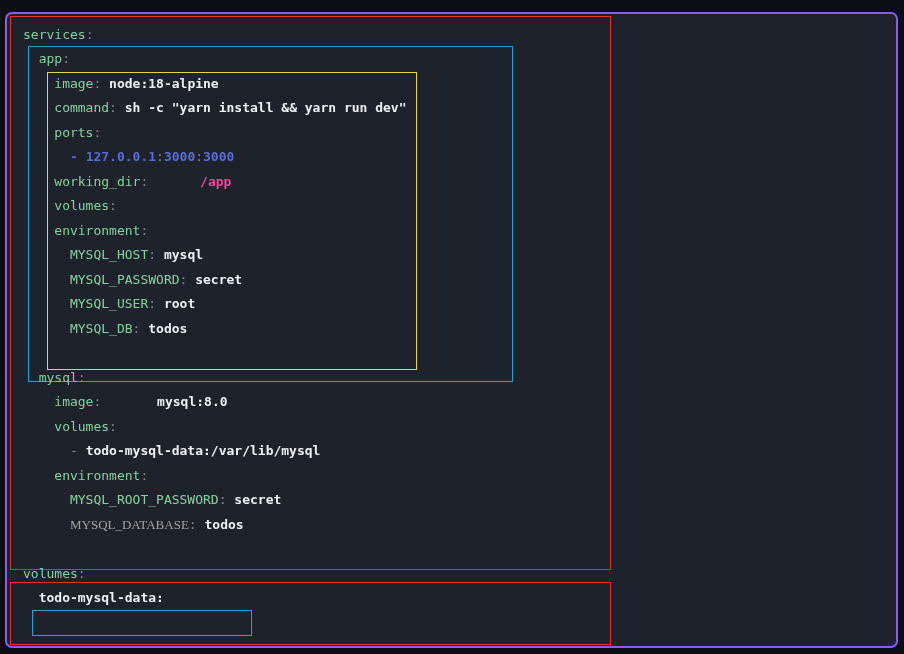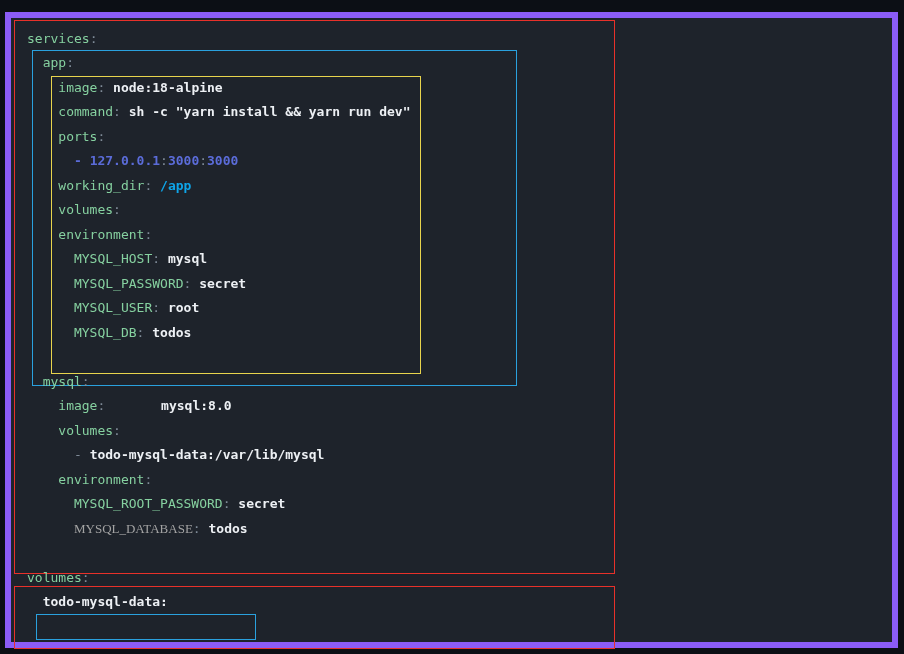--- a/index.html
+++ b/index.html
@@ -17,22 +17,22 @@
     height: 654px;
   }
   .panel {
     position: absolute;
     left: 5px;
     top: 12px;
     width: 893px;
     height: 636px;
     box-sizing: border-box;
     background: #1e232b;
-    border: 6px solid #8b5cf6;
-    border-radius: 0;
+    border: 2px solid #8b5cf6;
+    border-radius: 7px;
   }
   .annot {
     position: absolute;
     box-sizing: border-box;
     border: 1.5px solid;
     pointer-events: none;
   }
   
   #box-services   { left: 3px;  top: 2px;   width: 601px; height: 554px; }
   #box-app        { left: 21px; top: 32px;  width: 485px; height: 336px; }
@@ -70,21 +70,21 @@
 
     <div class="annot" id="box-volume-def" style="border-color: rgb(42, 161, 222);"></div>
 
     <div class="code">
         <div class="code-line"><span class="tok-k" style="color: rgb(134, 209, 160);">services</span><span class="tok-p" style="color: rgb(127, 139, 152);">:</span></div>
         <div class="code-line"><span class="tok-s">  </span><span class="tok-k" style="color: rgb(134, 209, 160);">app</span><span class="tok-p" style="color: rgb(127, 139, 152);">:</span></div>
         <div class="code-line"><span class="tok-s">    </span><span class="tok-k" style="color: rgb(134, 209, 160);">image</span><span class="tok-p" style="color: rgb(127, 139, 152);">: </span><span class="tok-v" style="color: rgb(237, 240, 244);">node:18-alpine</span></div>
         <div class="code-line"><span class="tok-s">    </span><span class="tok-k" style="color: rgb(134, 209, 160);">command</span><span class="tok-p" style="color: rgb(127, 139, 152);">: </span><span class="tok-v" style="color: rgb(237, 240, 244);">sh -c "yarn install &amp;&amp; yarn run dev"</span></div>
         <div class="code-line"><span class="tok-s">    </span><span class="tok-k" style="color: rgb(134, 209, 160);">ports</span><span class="tok-p" style="color: rgb(127, 139, 152);">:</span></div>
         <div class="code-line"><span class="tok-s">      </span><span class="tok-n" style="color: rgb(91, 108, 217);">- </span><span class="tok-n" style="color: rgb(91, 108, 217);">127.0.0.1</span><span class="tok-p" style="color: rgb(127, 139, 152);">:</span><span class="tok-n" style="color: rgb(91, 108, 217);">3000</span><span class="tok-p" style="color: rgb(127, 139, 152);">:</span><span class="tok-n" style="color: rgb(91, 108, 217);">3000</span></div>
-        <div class="code-line"><span class="tok-s">    </span><span class="tok-k" style="color: rgb(134, 209, 160);">working_dir</span><span class="tok-p" style="color: rgb(127, 139, 152);">: </span><span class="tok-v" style="color: #0ea5e9;">/app</span></div>
+        <div class="code-line"><span class="tok-s">    </span><span class="tok-k" style="color: rgb(134, 209, 160);">working_dir</span><span class="tok-p" style="color: rgb(127, 139, 152);">: </span><span class="tok-v" style="color: #ec4899; margin-left: 44px;">/app</span></div>
         <div class="code-line"><span class="tok-s">    </span><span class="tok-k" style="color: rgb(134, 209, 160);">volumes</span><span class="tok-p" style="color: rgb(127, 139, 152);">:</span></div>
         <div class="code-line"><span class="tok-s">    </span><span class="tok-k" style="color: rgb(134, 209, 160);">environment</span><span class="tok-p" style="color: rgb(127, 139, 152);">:</span></div>
         <div class="code-line"><span class="tok-s">      </span><span class="tok-k" style="color: rgb(134, 209, 160);">MYSQL_HOST</span><span class="tok-p" style="color: rgb(127, 139, 152);">: </span><span class="tok-v" style="color: rgb(237, 240, 244);">mysql</span></div>
         <div class="code-line"><span class="tok-s">      </span><span class="tok-k" style="color: rgb(134, 209, 160);">MYSQL_PASSWORD</span><span class="tok-p" style="color: rgb(127, 139, 152);">: </span><span class="tok-v" style="color: rgb(237, 240, 244);">secret</span></div>
         <div class="code-line"><span class="tok-s">      </span><span class="tok-k" style="color: rgb(134, 209, 160);">MYSQL_USER</span><span class="tok-p" style="color: rgb(127, 139, 152);">: </span><span class="tok-v" style="color: rgb(237, 240, 244);">root</span></div>
         <div class="code-line"><span class="tok-s">      </span><span class="tok-k" style="color: rgb(134, 209, 160); margin-top: 8px;">MYSQL_DB</span><span class="tok-p" style="color: rgb(127, 139, 152);">: </span><span class="tok-v" style="color: rgb(237, 240, 244);">todos</span></div>
         <div class="code-line"></div>
         <div class="code-line"><span class="tok-s">  </span><span class="tok-k" style="color: rgb(134, 209, 160);">mysql</span><span class="tok-p" style="color: rgb(127, 139, 152);">:</span></div>
         <div class="code-line"><span class="tok-s">    </span><span class="tok-k" style="color: rgb(134, 209, 160);">image</span><span class="tok-p" style="color: rgb(127, 139, 152);">: </span><span class="tok-v" style="color: rgb(237, 240, 244); margin-left: 48px;">mysql:8.0</span></div>
         <div class="code-line"><span class="tok-s">    </span><span class="tok-k" style="color: rgb(134, 209, 160);">volumes</span><span class="tok-p" style="color: rgb(127, 139, 152);">:</span></div>

